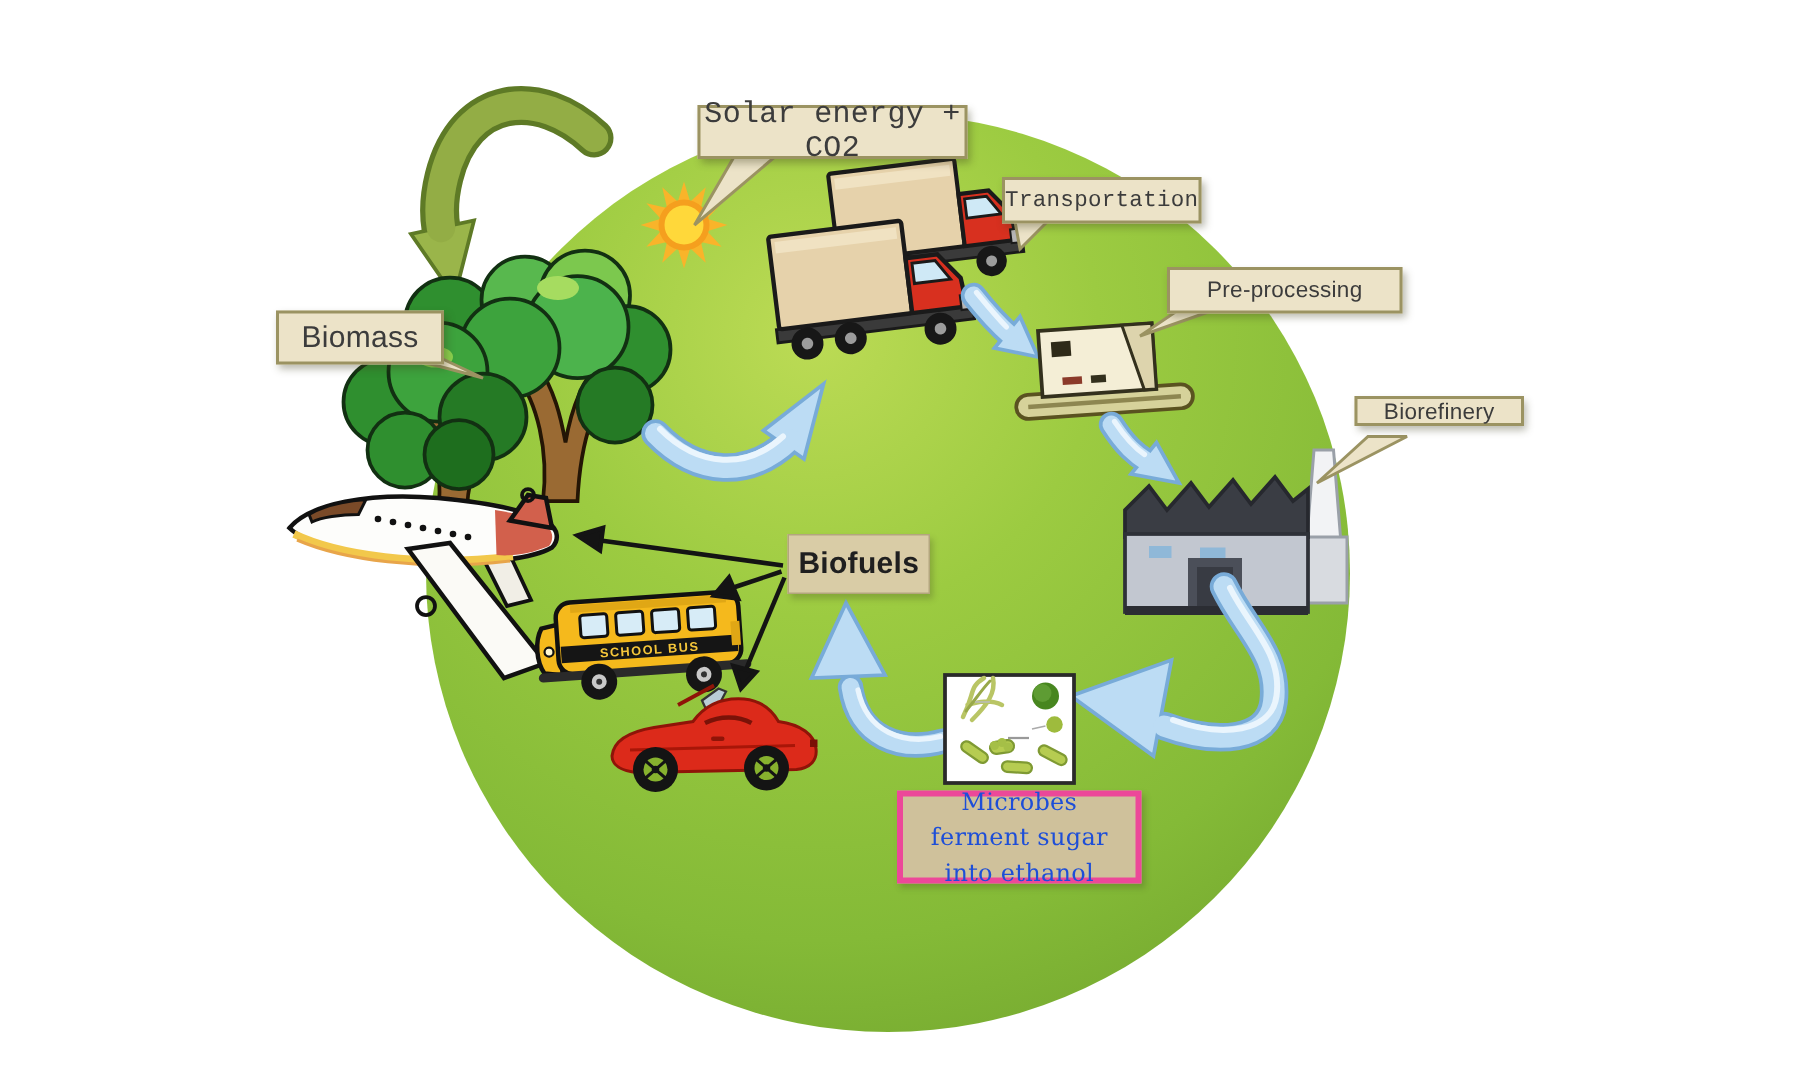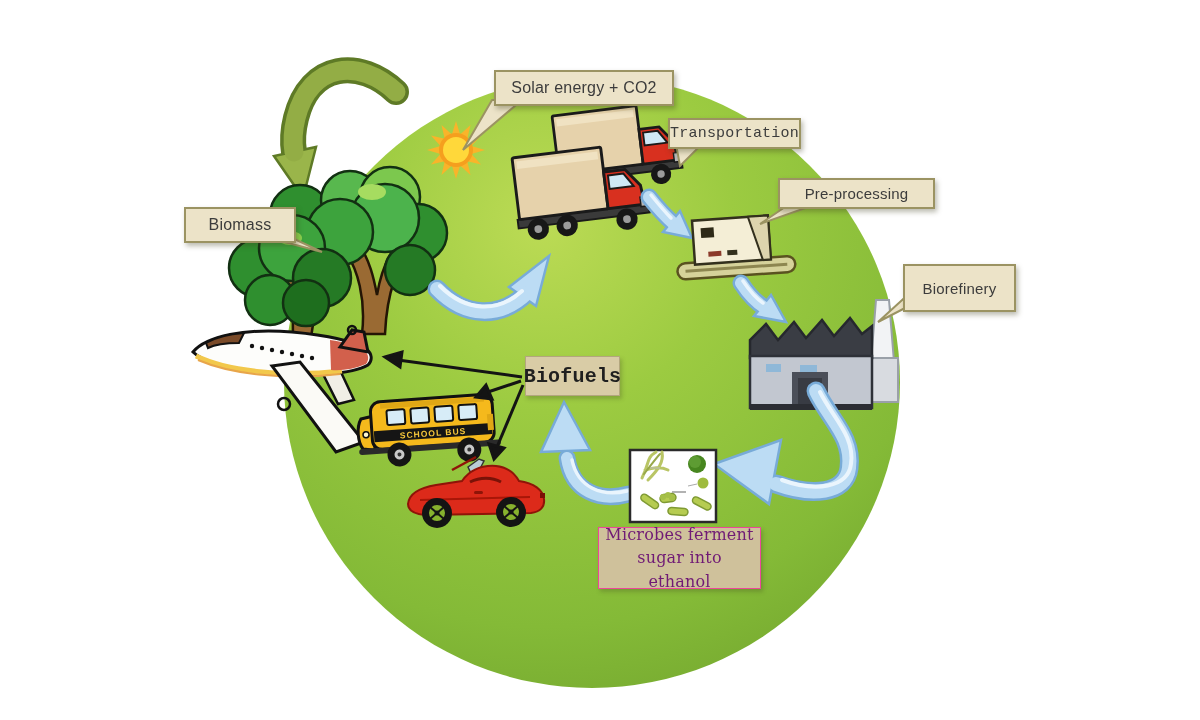--- a/index.html
+++ b/index.html
@@ -3,32 +3,32 @@
 <meta charset="utf-8">
 <style>
   html,body{margin:0;padding:0;background:#ffffff;}
   #stage{position:relative;width:1200px;height:720px;overflow:hidden;background:#ffffff;
          font-family:"Liberation Sans",sans-serif;}
   #art{position:absolute;left:0;top:0;}
   .bubble{position:absolute;display:flex;align-items:center;justify-content:center;
           background:#ece3c8;border:2px solid #9b9362;color:#3c3c3c;
           box-shadow:2px 3px 5px rgba(60,60,30,.35);box-sizing:border-box;
           font-size:15px;letter-spacing:.2px;text-align:center;}
-  #lbl-solar        {left:494px;top:70px;width:180px;height:36px;font-size:16px;}
+  #lbl-solar        {left:465px;top:70px;width:180px;height:36px;font-size:20px;font-family:Liberation Mono, monospace;}
   #lbl-transport    {left:668px;top:118px;width:133px;height:31px;font-family:Liberation Mono, monospace;}
   #lbl-preprocess   {left:778px;top:178px;width:157px;height:31px;}
-  #lbl-biomass      {left:184px;top:207px;width:112px;height:36px;font-size:16px;}
-  #lbl-biorefinery  {left:903px;top:264px;width:113px;height:48px;}
+  #lbl-biomass      {left:184px;top:207px;width:112px;height:36px;font-size:20px;}
+  #lbl-biorefinery  {left:903px;top:264px;width:113px;height:20px;}
   #lbl-biofuels     {left:525px;top:356px;width:95px;height:40px;
                      background:#d9cca6;border:1px solid #b3a67e;
-                     font-family:Liberation Mono, monospace;font-weight:bold;font-size:20px;color:#1f1f1f;
+                     font-family:Liberation Sans, sans-serif;font-weight:bold;font-size:20px;color:#1f1f1f;
                      box-shadow:2px 3px 4px rgba(60,60,30,.25);}
   #lbl-microbes     {left:598px;top:527px;width:163px;height:62px;
-                     background:#cfc19b;border:1px solid #ec4899;
-                     font-family:"DejaVu Serif",serif;font-size:16px;color:#701a75;
+                     background:#cfc19b;border:4px solid #ec4899;
+                     font-family:"DejaVu Serif",serif;font-size:16px;color:#1d4ed8;
                      line-height:1.45;padding:2px 6px;
                      box-shadow:2px 3px 4px rgba(60,60,30,.25);}
 </style>
 </head>
 <body>
 
 <div id="stage">
 
 <svg id="art" width="1200" height="720" viewBox="0 0 1200 720">
   <defs>

